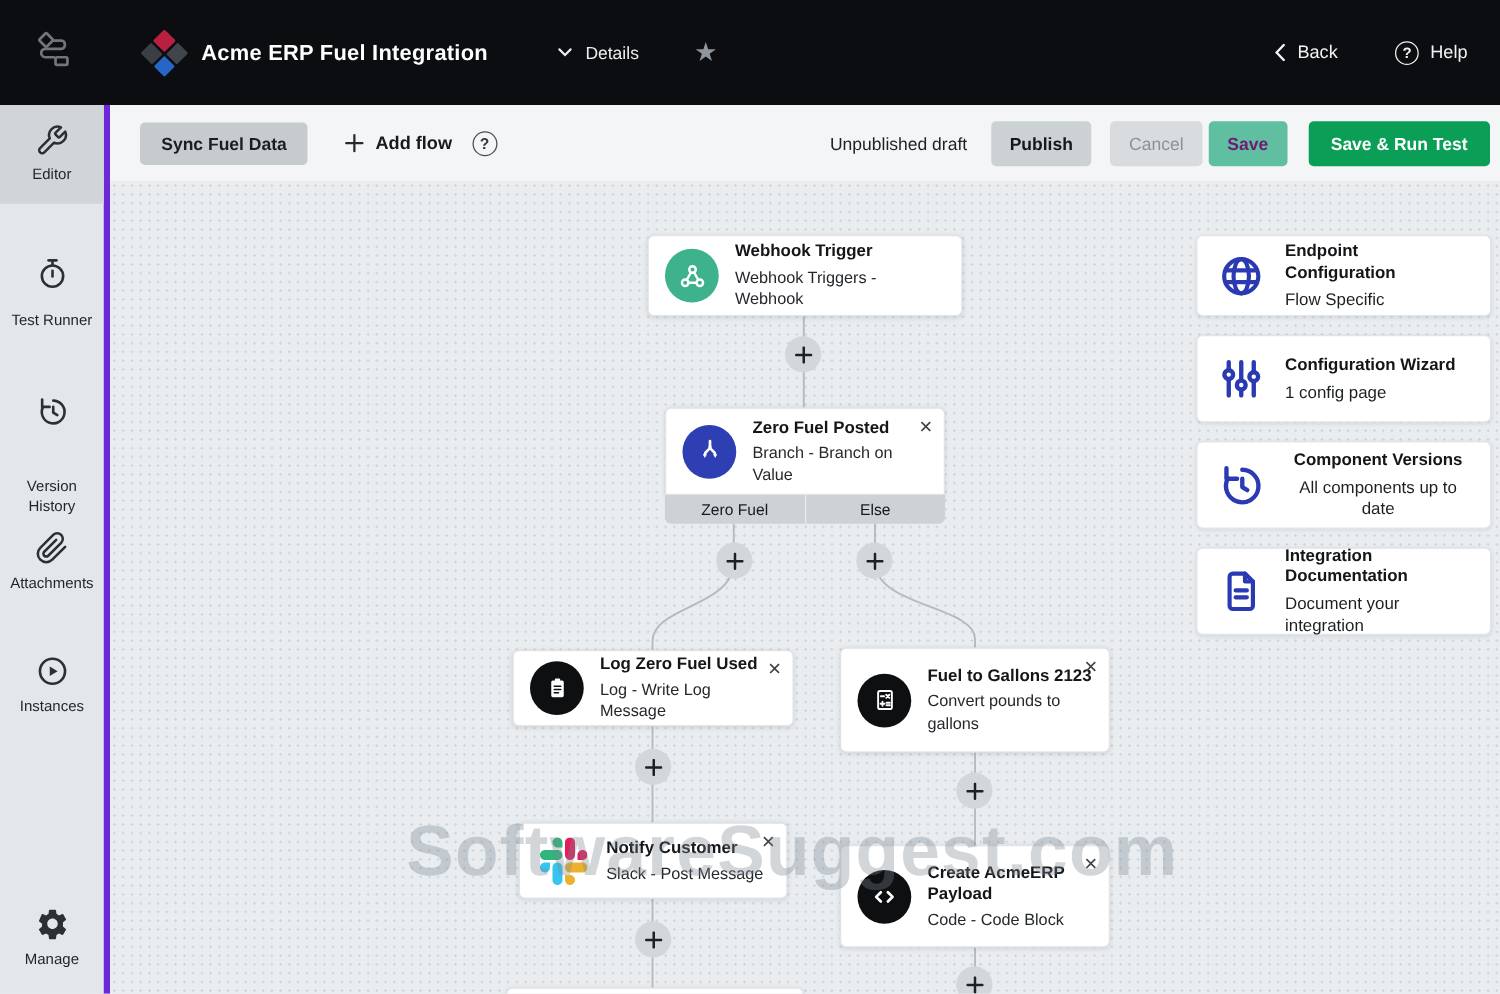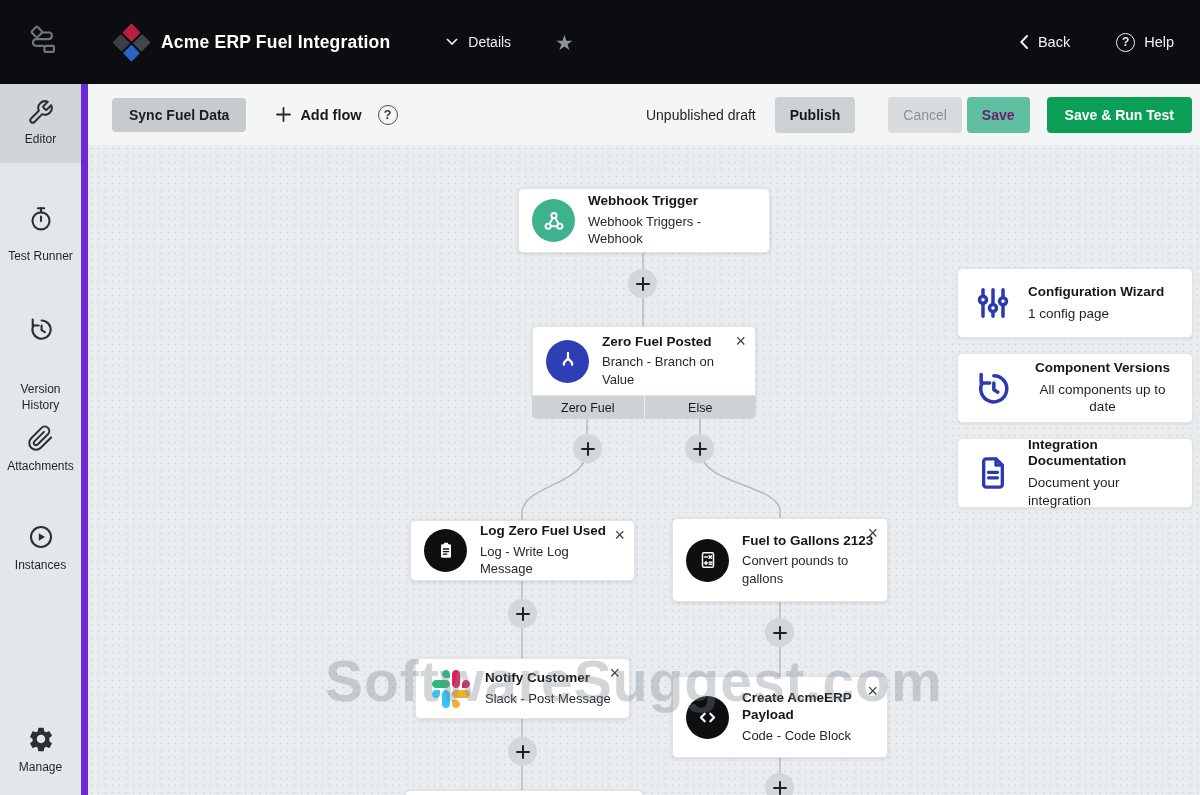--- a/index.html
+++ b/index.html
@@ -16,39 +16,39 @@
   .hdr-star { margin-left:44px; color:#8f959c; font-size:21px; cursor:pointer; line-height:1; }
   .hdr-spacer { flex:1; }
   .hdr-back { display:flex; align-items:center; gap:10px; color:#f2f3f4; font-size:14.5px; cursor:pointer; }
   .hdr-help { margin-left:46px; margin-right:26px; display:flex; align-items:center; gap:9px; color:#f2f3f4; font-size:14.5px; cursor:pointer; }
   .q-circle { width:19px; height:19px; border:1.6px solid #eef0f1; border-radius:50%; display:flex; align-items:center; justify-content:center; font-size:12px; font-weight:bold; color:#eef0f1; }
 
   
   .app { display:flex; height:711px; }
 
   
-  .sidebar { width:88px; background:#e4e7e9; border-right:7px solid #6d28d9; position:relative; flex-shrink:0; }
+  .sidebar { width:88px; background:#e4e7e9; border-right:5px solid #6d28d9; position:relative; flex-shrink:0; }
   .side-item { position:absolute; left:0; width:100%; display:flex; flex-direction:column; align-items:center; gap:7px; font-size:12px; color:#1f2428; text-align:center; cursor:pointer; line-height:1.3; }
   .side-item.active { top:0; height:79px; background:#d1d5d7; justify-content:center; gap:6px; }
   .si-test { top:121px;gap:16px; } .si-version { top:231px;gap:39px; } .si-attach { top:341px; } .si-inst { top:439px; } .si-manage { top:641px; }
   .side-item svg { flex-shrink:0; }
   .side-label { padding:0 4px; }
 
   
   .main { flex:1; display:flex; flex-direction:column; }
 
   
   .toolbar { height:61px; background:#f3f5f6; display:flex; align-items:center; padding:0 8px 0 24px; }
   .flow-tab { background:#c6cbce; border-radius:4px; padding:9px 17px; font-size:14px; font-weight:bold; color:#1b1e21; cursor:pointer; }
   .add-flow { margin-left:30px; display:flex; align-items:center; gap:9px; font-size:14.5px; font-weight:bold; color:#17191c; cursor:pointer; }
   .tb-help { margin-left:16px; width:20px; height:20px; border:1.7px solid #494d52; border-radius:50%; display:flex; align-items:center; justify-content:center; font-size:12.5px; font-weight:bold; color:#33373b; cursor:pointer; }
   .tb-spacer { flex:1; }
   .status-text { font-size:14px; color:#1d2124; margin-right:19px; }
   .btn { border:none; border-radius:4px; padding:10px 15px; font-size:14px; font-family:inherit; cursor:pointer; }
-  .btn-publish { background:#ccd1d4; color:#15181b; font-weight:bold; margin-right:33px; }
+  .btn-publish { background:#ccd1d4; color:#15181b; font-weight:bold; margin-right:15px; }
   .btn-cancel { background:#d9dcde; color:#8b9197; margin-right:5px; }
   .btn-save { background:#5fbfa0; color:#701a75; font-weight:bold; margin-right:17px; }
   .btn-save-run { background:#0a9e57; color:#ffffff; font-weight:bold; padding:10px 18px; }
 
   
   .canvas { position:relative; flex:1; background:#e9edf0; background-image:radial-gradient(#ccd3d9 0.8px, transparent 1.1px); background-size:7px 7px; overflow:hidden; }
   .wires { position:absolute; left:0; top:0; z-index:1; }
 
   .node { position:absolute; background:#fff; border:1px solid #e1e3e6; border-radius:5px; box-shadow:0 1px 4px rgba(40,50,60,.13); display:flex; align-items:center; gap:13px; padding:10px 13px; z-index:2; }
   .node-icon { width:43px; height:43px; border-radius:50%; display:flex; align-items:center; justify-content:center; flex-shrink:0; }
@@ -326,20 +326,31 @@
         </div>
         <div>
           <div class="node-title">Create AcmeERP Payload</div>
           <div class="node-sub">Code - Code Block</div>
         </div>
         <span class="node-close">×</span>
       </div>
 
       <div class="node n-partial"></div>
 
+      <div class="side-card sc1">
+        <svg width="40" height="40" viewBox="0 0 24 24" fill="none" stroke="#2b3ab2" stroke-width="2">
+            <circle cx="12" cy="12" r="8.2"></circle>
+            <ellipse cx="12" cy="12" rx="3.7" ry="8.2"></ellipse>
+            <path d="M4.3 9.2h15.4M4.3 14.8h15.4"></path>
+          </svg>
+        <div>
+          <div class="sc-title">Endpoint Configuration</div>
+          <div class="sc-sub">Flow Specific</div>
+        </div>
+      </div>
       <div class="side-card sc2">
         <svg width="40" height="40" viewBox="0 0 24 24" fill="none" stroke="#2b3ab2" stroke-width="2.1" stroke-linecap="round">
             <path d="M6 4v16M12 4v16M18 4v16"></path>
             <circle cx="6" cy="10" r="2.1" fill="#fff"></circle>
             <circle cx="12" cy="15" r="2.1" fill="#fff"></circle>
             <circle cx="18" cy="11" r="2.1" fill="#fff"></circle>
           </svg>
         <div>
           <div class="sc-title">Configuration Wizard</div>
           <div class="sc-sub">1 config page</div>

